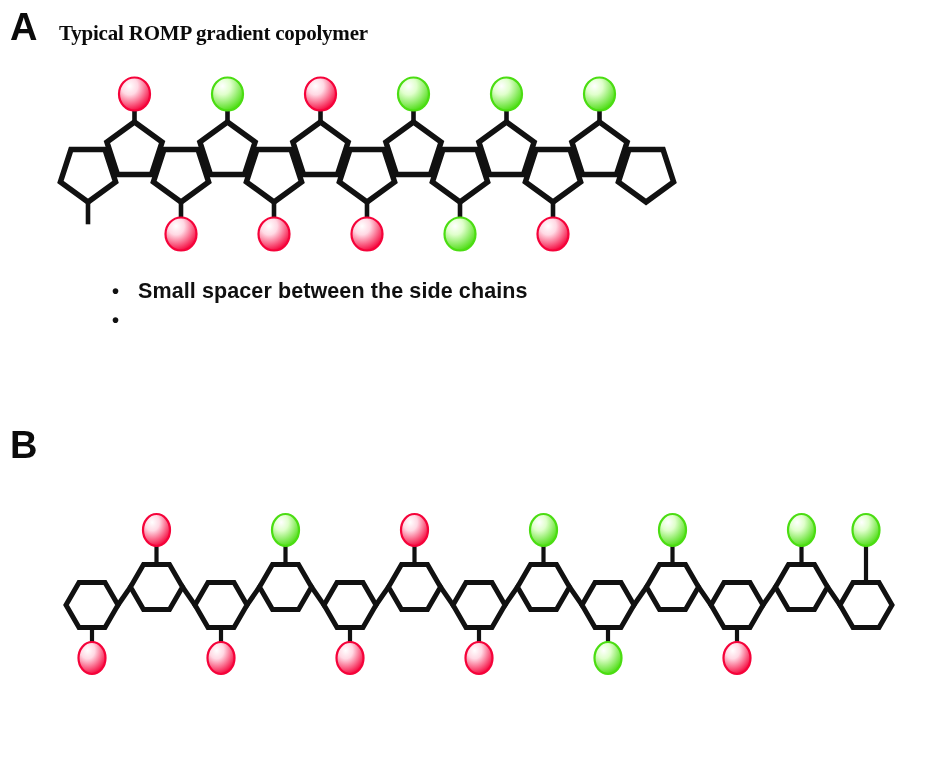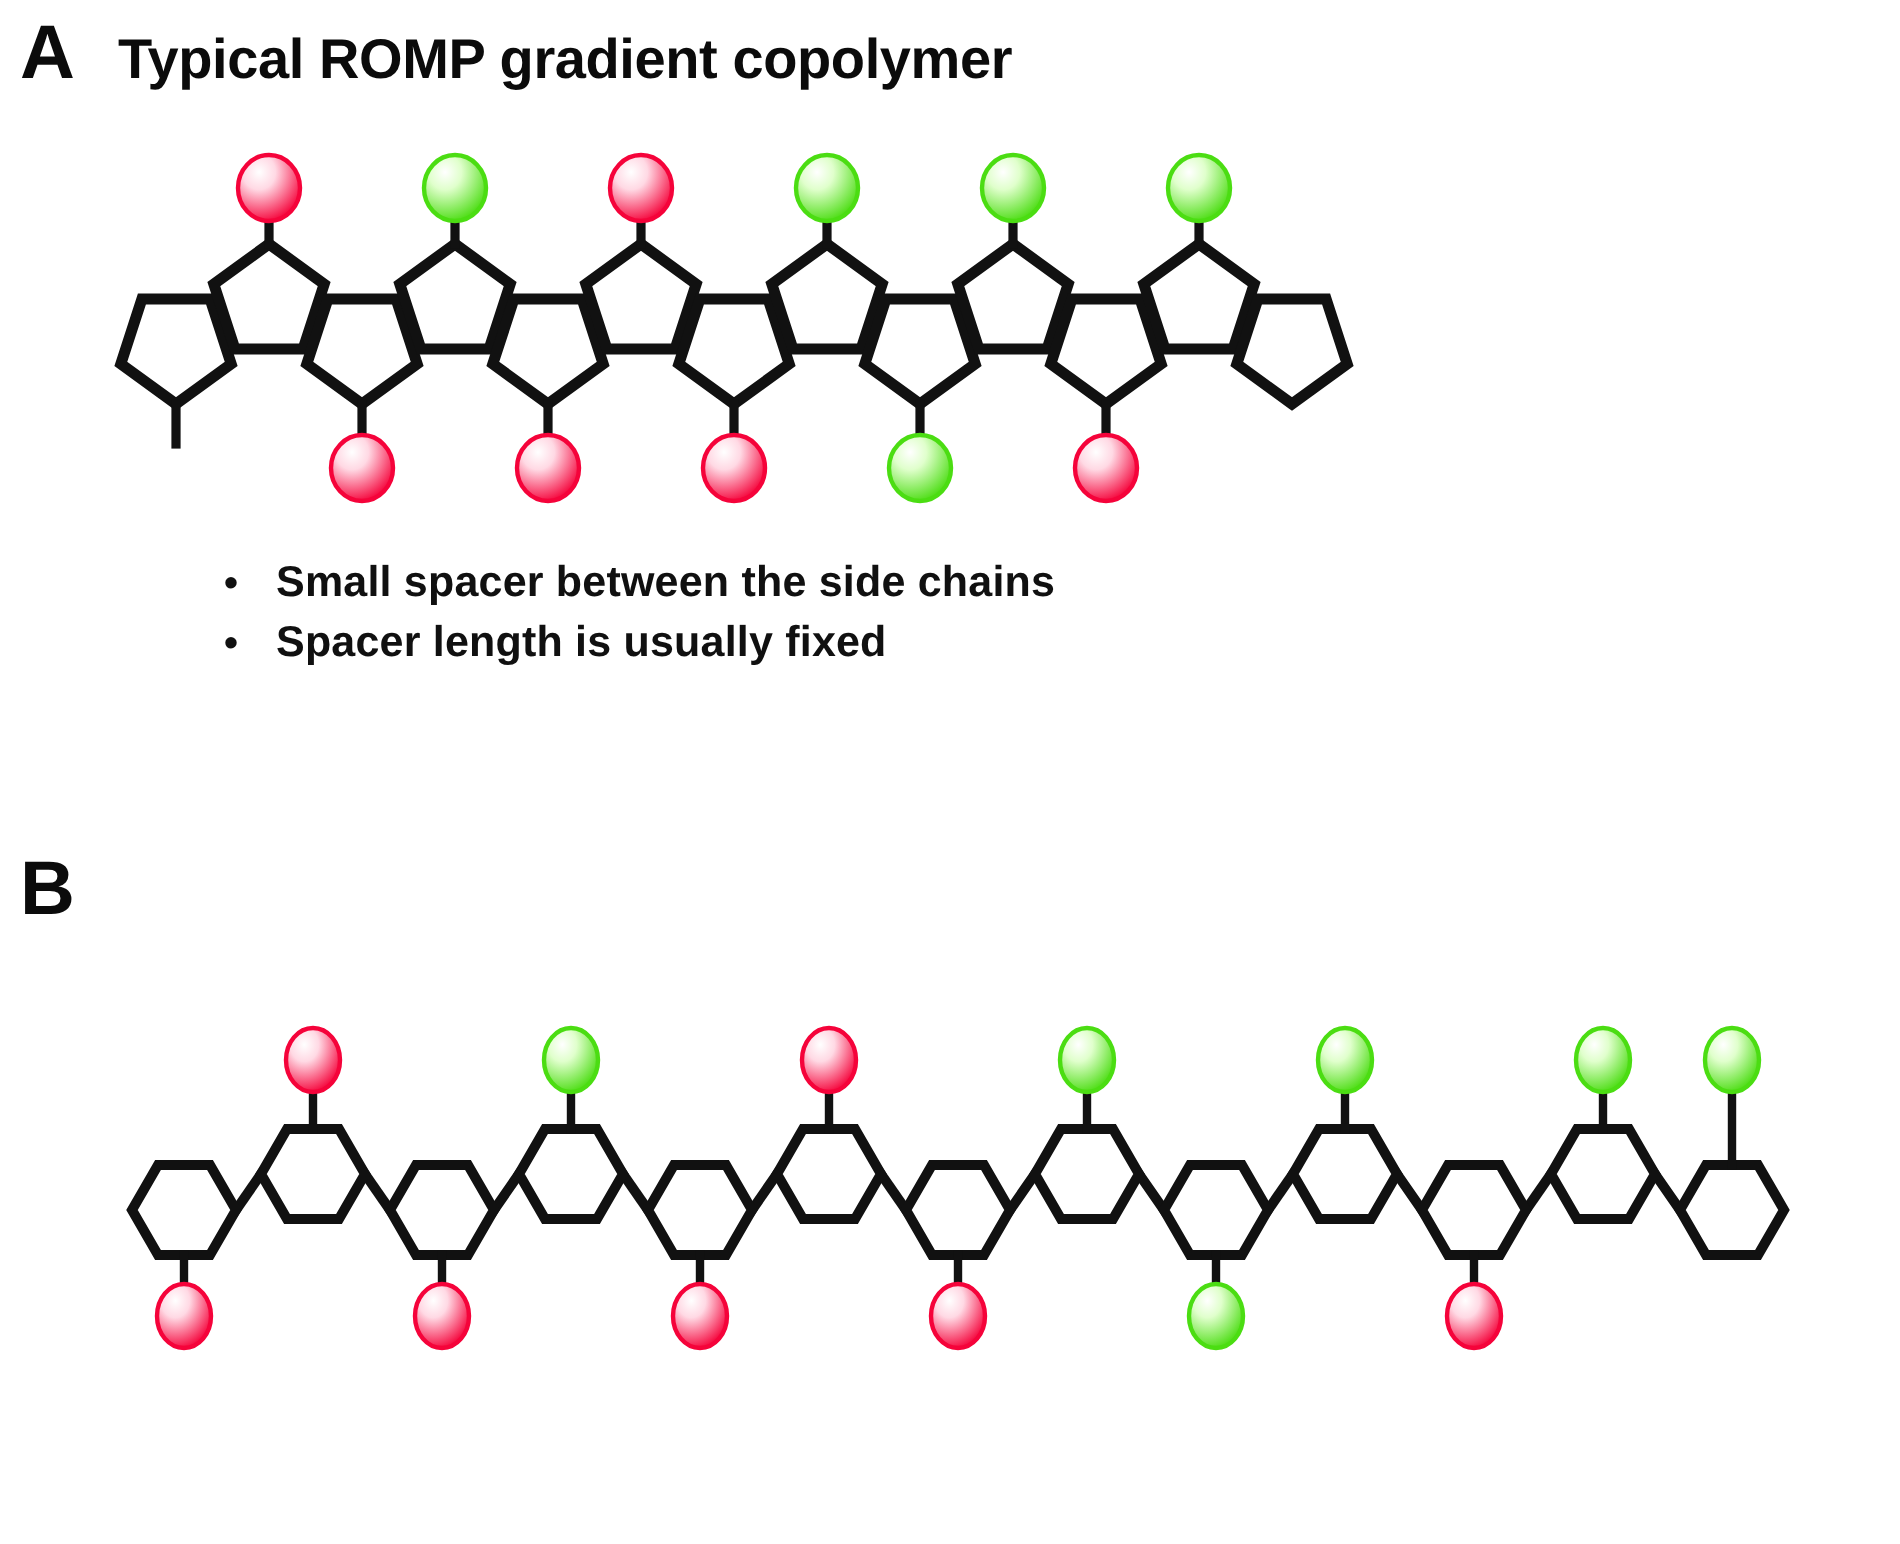--- a/index.html
+++ b/index.html
@@ -28,26 +28,26 @@
     white-space: nowrap;
   }
   .panel-letter {
     font-size: 38px;
     font-weight: bold;
     color: #0b0b0b;
     letter-spacing: -0.5px;
     font-family: "Liberation Sans", sans-serif;
   }
   .panel-title {
-    font-size: 28px;
+    font-size: 21px;
     font-weight: bold;
     color: #0b0b0b;
     margin-left: 22px;
     letter-spacing: -0.2px;
-    font-family: Liberation Sans, sans-serif;
+    font-family: Liberation Serif, serif;
     text-align: center;
   }
 
   .chain-wrap { position: absolute; left: 0; width: 950px; }
   #chain-a { top: 66px; height: 190px; }
   #chain-b { top: 90px; height: 170px; }
   .chain-svg { display: block; }
 
   .bullets {
     position: absolute;
@@ -142,21 +142,20 @@
       </svg>
   </div>
 
   <div class="bullets" id="bullets-a">
     <div class="bullet-row">
       <span class="bullet-dot">•</span>
       <span class="bullet-text">Small spacer between the side chains</span>
     </div>
     <div class="bullet-row">
       <span class="bullet-dot">•</span>
-      <span class="bullet-text">Spacer length is usually fixed</span>
     </div>
   </div>
 
 </div>
 
 <div class="panel" id="panel-b">
 
   <div class="panel-head">
     <span class="panel-letter">B</span>
   </div>

